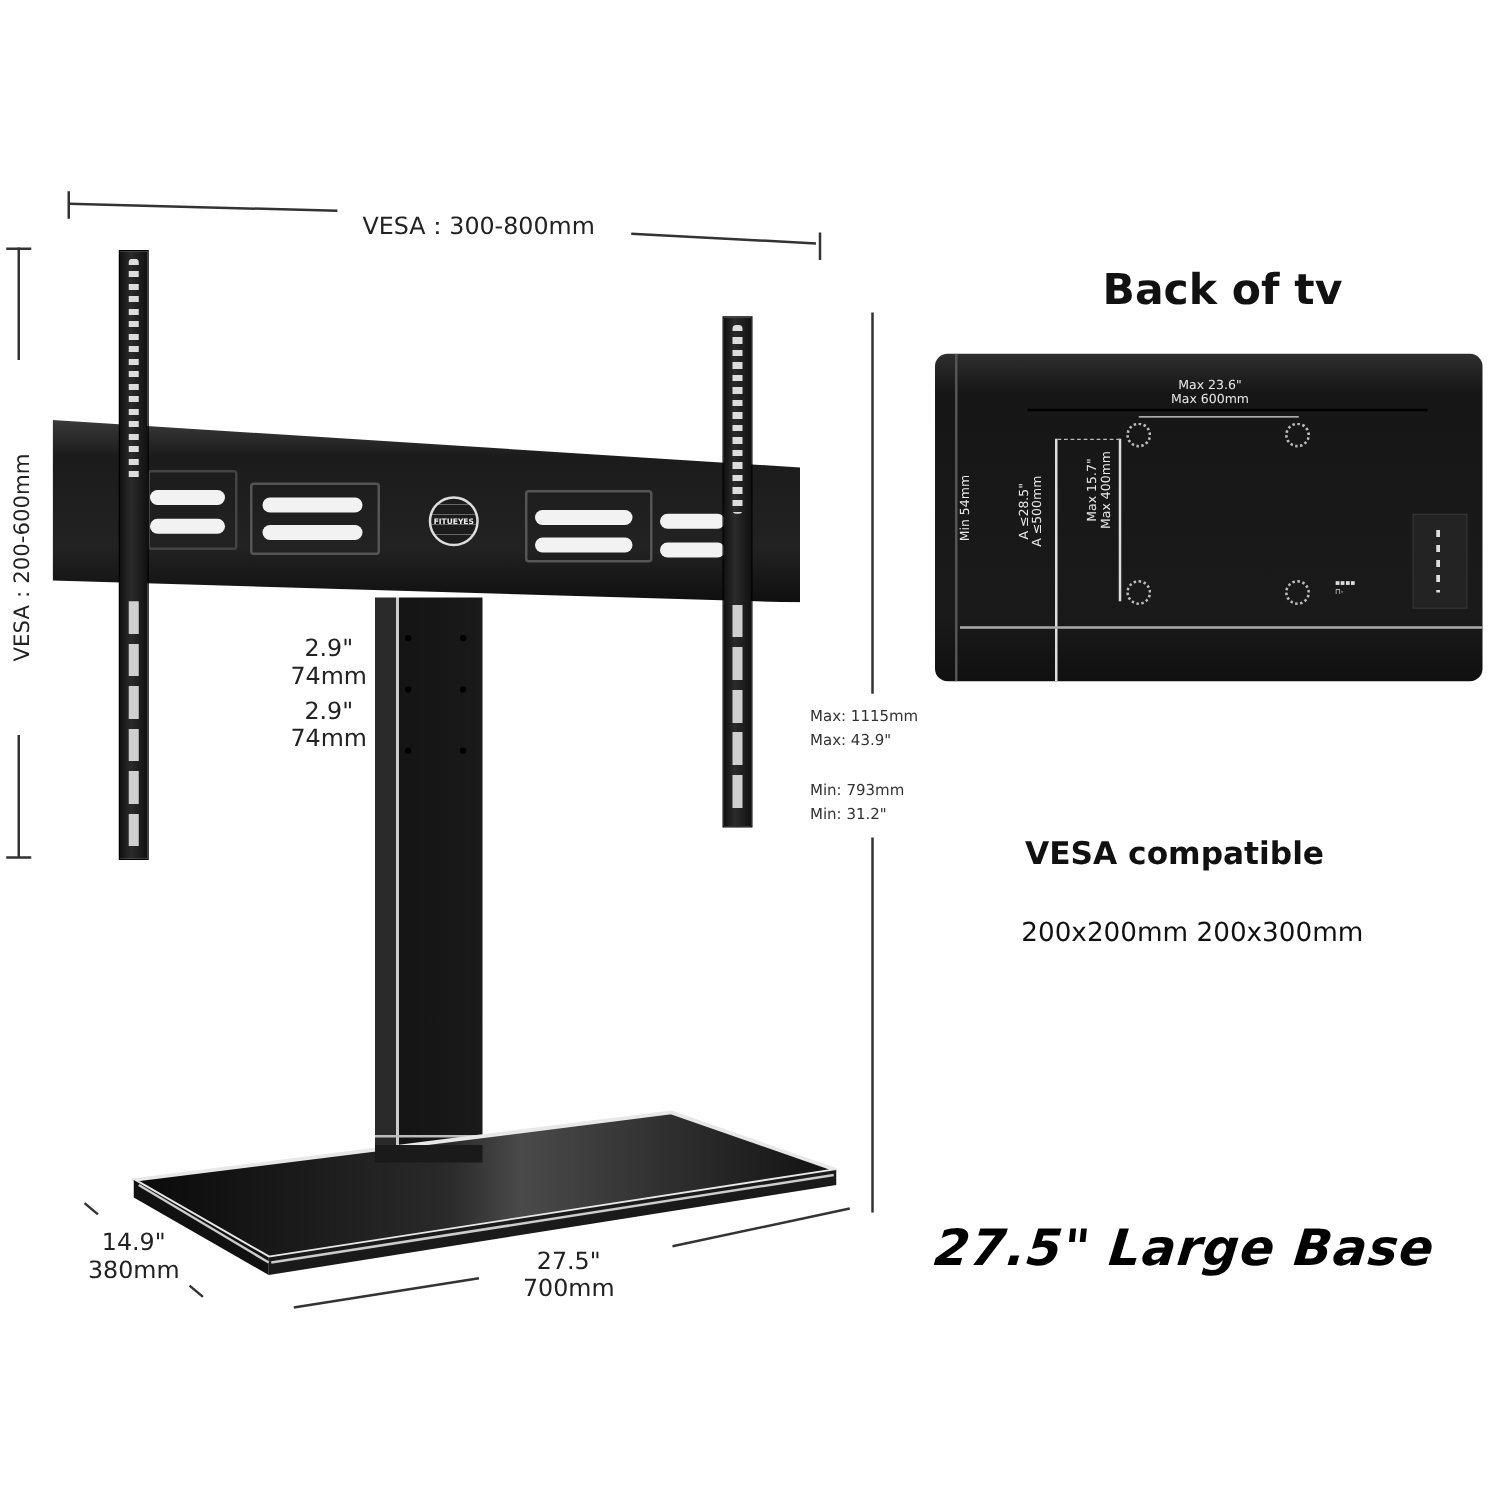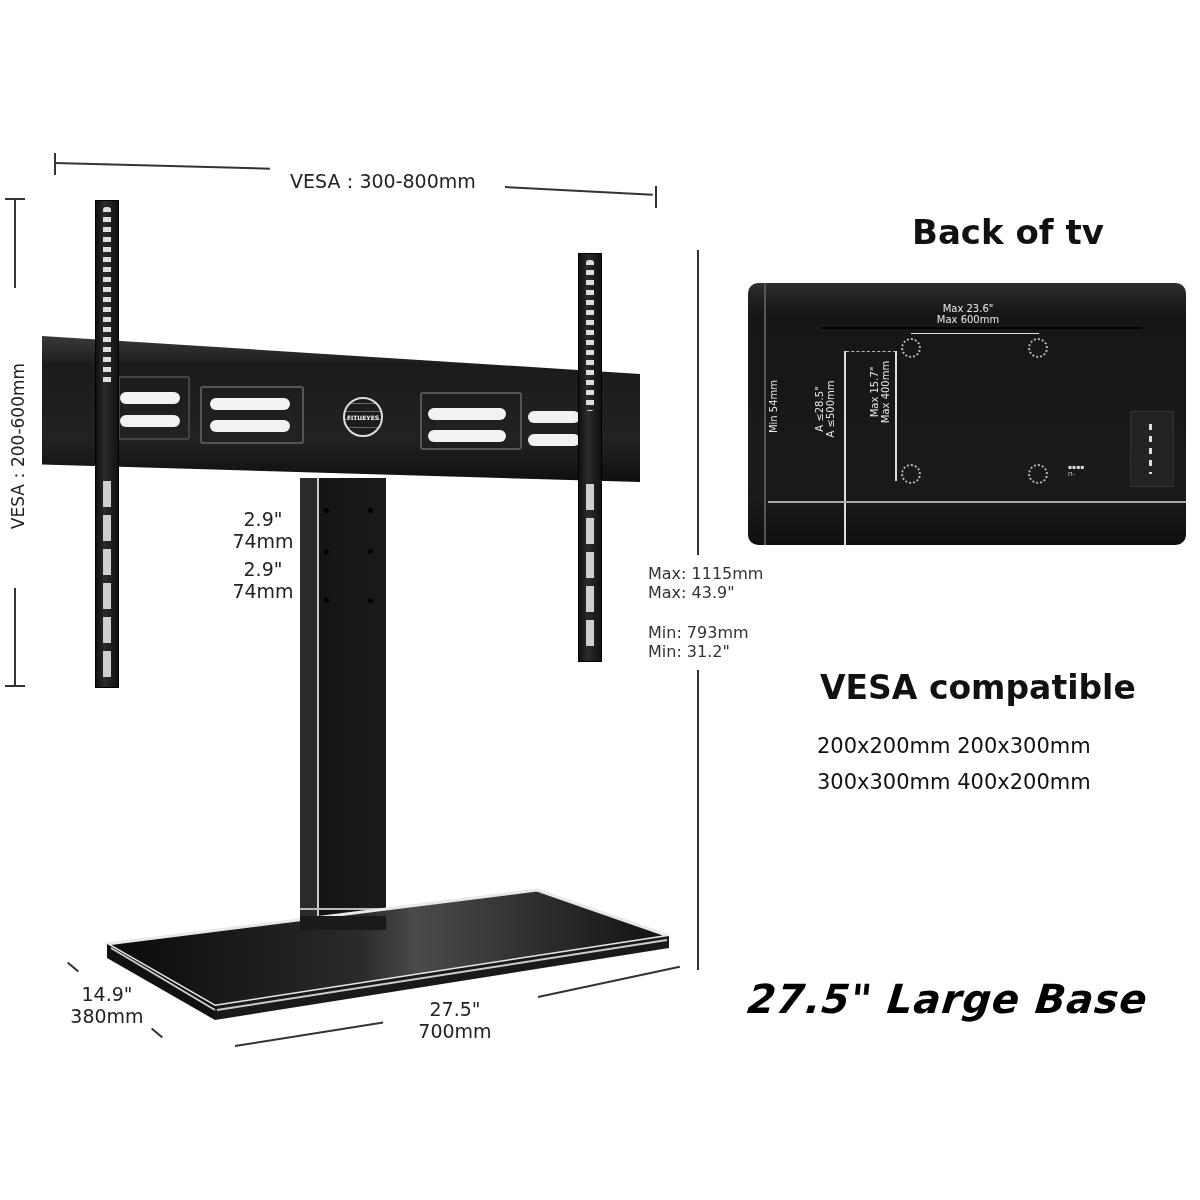--- a/index.html
+++ b/index.html
@@ -1,19 +1,19 @@
 <!DOCTYPE html>
 <html><head>
 <meta charset="utf-8">
 <style>
   html, body { margin:0; padding:0; background:#ffffff; }
   body { width:1200px; height:1200px; position:relative; overflow:hidden; font-family:"DejaVu Sans", sans-serif; color:#1a1a1a; }
   .abs { position:absolute; }
   .dim-text { font-family:"DejaVu Sans", sans-serif; font-size:19px; color:#222; line-height:22px; text-align:center; white-space:nowrap; }
-  .dim-small { font-family:"DejaVu Sans", sans-serif; font-size:16px; color:#333; line-height:19px; white-space:nowrap; }
+  .dim-small { font-family:"DejaVu Sans", sans-serif; font-size:12px; color:#333; line-height:19px; white-space:nowrap; }
   .hline { position:absolute; height:2px; background:#333; }
   .vline { position:absolute; width:2px; background:#333; }
   .cap { position:absolute; background:#333; }
 
   
   .plate { position:absolute; width:22px; background:linear-gradient(90deg,#111,#2b2b2b 40%,#111); border:1px solid #000; }
   .plate .holes { position:absolute; left:7px; width:8px; top:6px; bottom:6px;
     background:repeating-linear-gradient(180deg,#ddd 0 5px,transparent 5px 10px); border-radius:3px; }
   .plate .slots { position:absolute; left:7px; width:8px;
     background:repeating-linear-gradient(180deg,#cfcfcf 0 26px,transparent 26px 34px); }
@@ -151,21 +151,21 @@
 </div>
 <div>
   <div class="hline" style="left:235px;top:1045px;width:150px;transform:rotate(-9deg);transform-origin:left;"></div>
   <div class="abs dim-text" style="left:410px;top:998px;width:90px;">
     <div>27.5"</div>
     <div>700mm</div>
   </div>
   <div class="hline" style="left:538px;top:996px;width:145px;transform:rotate(-12deg);transform-origin:left;"></div>
 </div>
 
-<div class="abs title-bold" style="left:912px;top:212px;font-size:34px;">Back of  tv</div>
+<div class="abs title-bold" style="left:882px;top:212px;font-size:34px;">Back of  tv</div>
 
 <div class="tv">
   <div style="position:absolute;left:16px;top:0;width:2px;height:262px;background:#555;"></div>
   <div class="tv-text" style="left:185px;top:20px;width:70px;">
     <div>Max 23.6"</div>
     <div>Max 600mm</div>
   </div>
   <div class="tv-line-w" style="left:74px;top:44px;width:320px;height:2px;background:#000;"></div>
   <div class="tv-line-w" style="left:163px;top:50px;width:128px;height:1px;"></div>
 
@@ -189,19 +189,18 @@
   </div>
 
   <div style="position:absolute;left:382px;top:128px;width:42px;height:74px;background:#232323;border:1px solid #333;">
     <div style="position:absolute;left:18px;top:12px;width:3px;height:50px;background:repeating-linear-gradient(180deg,#ddd 0 6px,transparent 6px 12px);"></div>
   </div>
   <div style="position:absolute;left:320px;top:180px;width:40px;height:16px;color:#ddd;font-size:6px;">▪▪▪▪<br>⊓-</div>
 
   <div class="tv-line-w" style="left:20px;top:218px;width:418px;height:2px;background:#aaa;"></div>
 </div>
 
-<div class="abs title-bold" style="left:820px;top:668px;font-size:33px;">VESA compatible</div>
+<div class="abs title-bold" style="left:820px;top:668px;font-size:25px;">VESA compatible</div>
 <div class="abs vesa-list" style="left:817px;top:728px;">
   <div>200x200mm 200x300mm</div>
-  <div>300x300mm 400x200mm</div>
 </div>
 
 <div class="abs big-base" style="left:748px;top:976px;">27.5" Large Base</div>
 
 </body></html>

